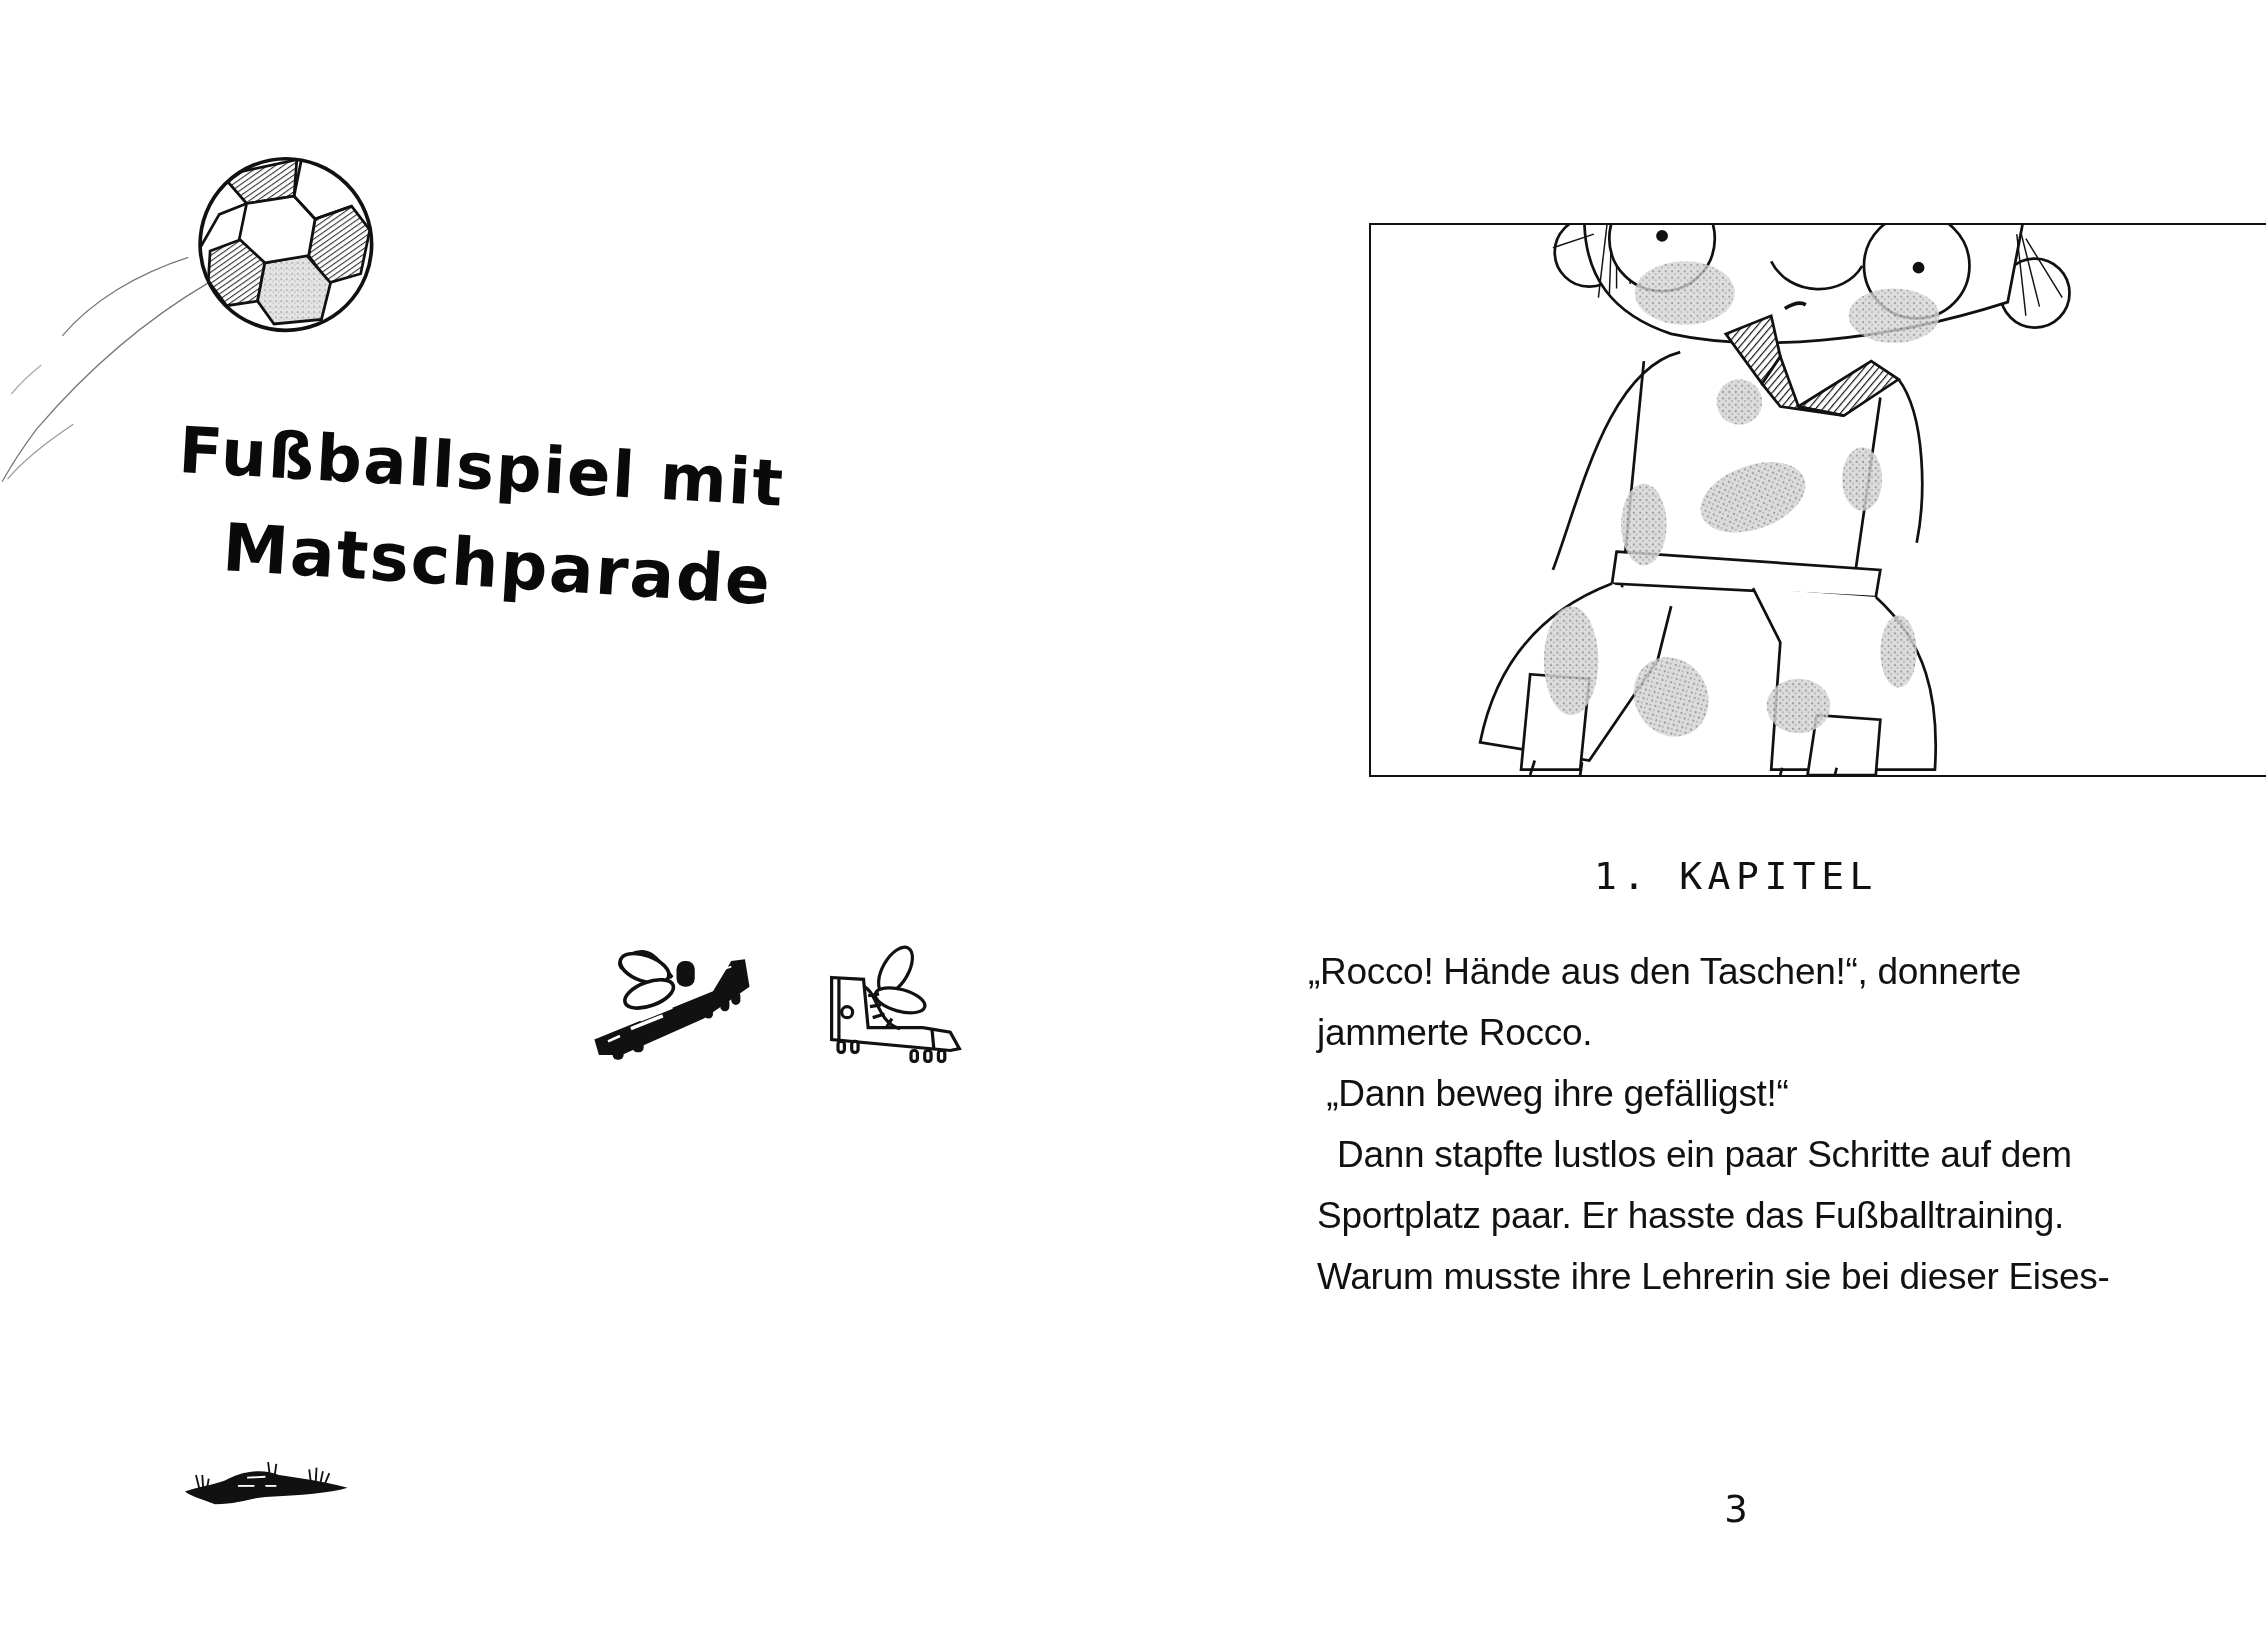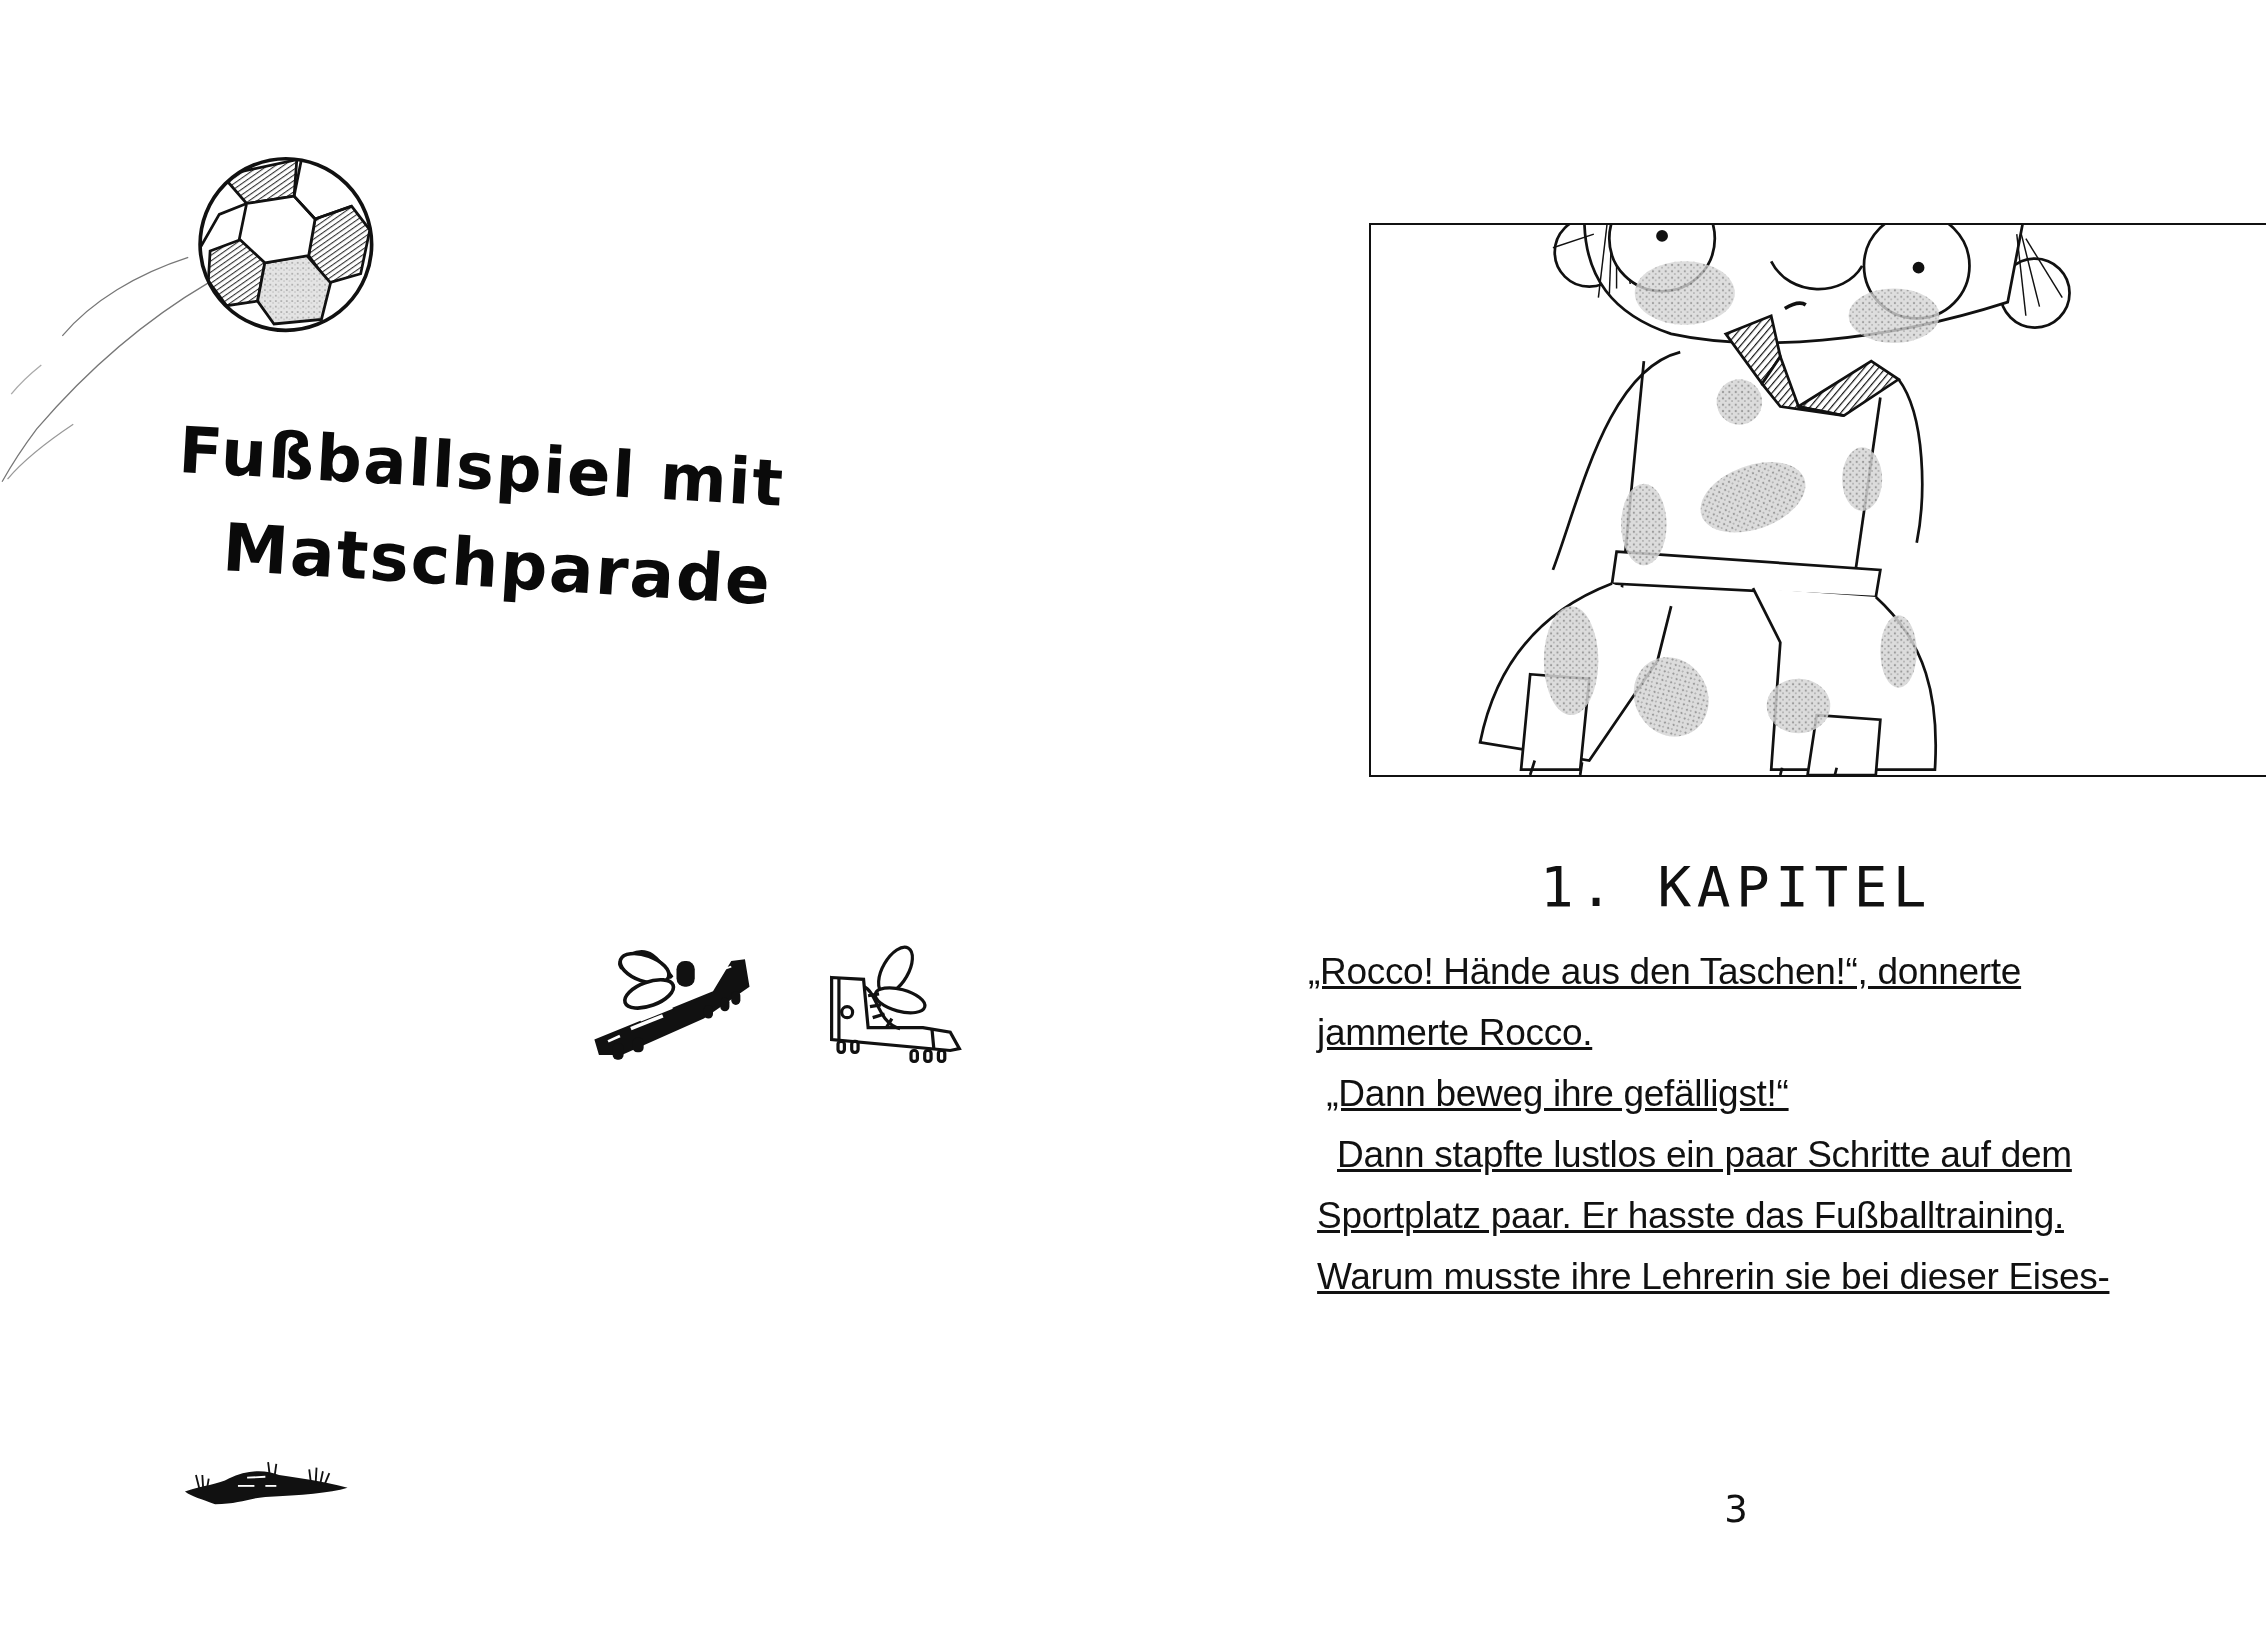--- a/index.html
+++ b/index.html
@@ -95,37 +95,36 @@
       width: 100%;
       height: 100%;
     }
     .chapter-label {
       position: absolute;
       left: 0;
       width: 1133px;
       top: 854px;
       text-align: center;
       font-family: "DejaVu Sans Mono", monospace;
-      font-size: 56px;
+      font-size: 38px;
       letter-spacing: 5.5px;
       color: #111;
       padding-left: 73px;
       box-sizing: border-box;
     }
     .body-text {
       position: absolute;
       left: 175px;   
       top: 941px;
       width: 822px;
       font-family: "Liberation Sans", sans-serif;
       font-size: 37px;
       line-height: 61px;
       color: #111;
       letter-spacing: -0.3px;
-      text-decoration: underline;
     }
     .body-text .p {
       display: block;
       white-space: nowrap;
     }
     .body-text .indent-0 { padding-left: 0; }
     .body-text .indent-1 { padding-left: 9.1px; }
     .body-text .indent-2 { padding-left: 18.3px; }
     .body-text .indent-3 { padding-left: 29px; }
 

